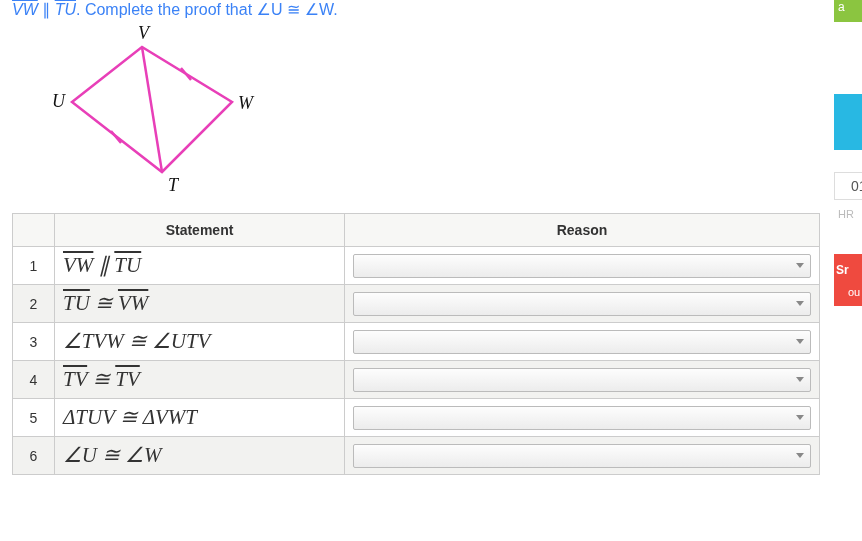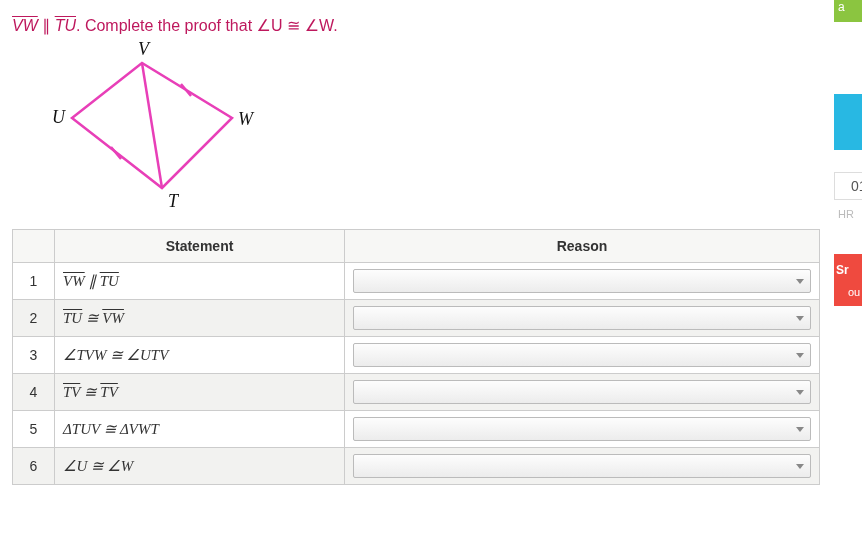--- a/index.html
+++ b/index.html
@@ -9,23 +9,23 @@
     color: #333;
     width: 862px;
     height: 541px;
     position: relative;
     overflow: hidden;
     background: #fff;
   }
   .main { padding: 0 12px; width: 832px; }
   .prompt {
     font-size: 16px;
-    color: #be185d;
+    color: #3b82f6;
     margin-bottom: 8px;
-    padding-top: 16px;
+    padding-top: 0;
   }
   .over { text-decoration: overline; font-style: italic; }
   .geom {
     width: 200px;
     height: 180px;
     margin: 4px 0 4px 40px;
     position: relative;
   }
   .geom svg { position: absolute; top:0; left:0; }
   .glabel {
@@ -52,21 +52,21 @@
   table.proof td {
     border: 1px solid #ccc;
     padding: 6px 8px;
     font-size: 14px;
     vertical-align: middle;
   }
   table.proof tr:nth-child(even) td { background: #f2f2f0; }
   table.proof tr:nth-child(odd) td { background: #fff; }
   .numcol { width: 42px; text-align: center; }
   .stmtcol { width: 290px; }
-  .stmt { font-style: italic; font-family: "Times New Roman", serif; font-size: 15px; }
+  .stmt { font-style: italic; font-family: "Times New Roman", serif; font-size: 21px; }
   .reason-select {
     width: 100%;
     height: 24px;
     border: 1px solid #bbb;
     border-radius: 2px;
     background: linear-gradient(#fdfdfd,#ececec);
     position: relative;
     display: flex;
     align-items: center;
     justify-content: flex-end;

